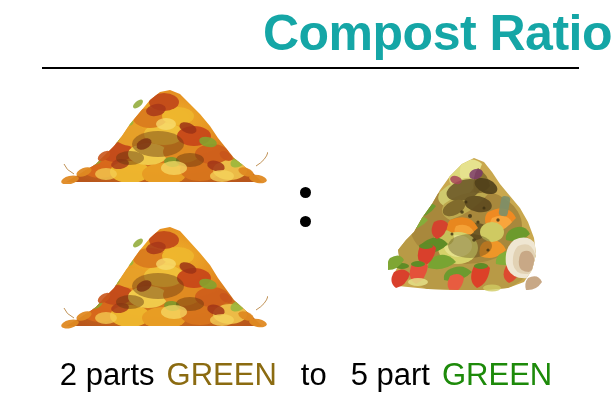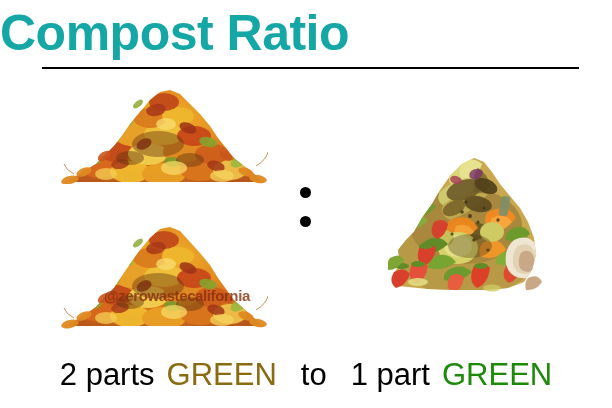--- a/index.html
+++ b/index.html
@@ -17,21 +17,21 @@
     background: #ffffff;
     overflow: hidden;
   }
 
   
   #title {
     position: absolute;
     left: 0;
     top: 4px;
     width: 612px;
-    text-align: left;
+    text-align: right;
     font-size: 50px;
     font-weight: bold;
     letter-spacing: -0.5px;
     color: #15a6a6;
     line-height: 58px;
     white-space: nowrap;
   }
   #title-rule {
     position: absolute;
     left: 42px;
@@ -269,21 +269,20 @@
       <g fill="#8ea933" opacity="0.85">
         <ellipse cx="78" cy="25" rx="6" ry="3" transform="rotate(-40 78 25)"></ellipse>
       </g>
       <g stroke="#b0762a" stroke-width="1" fill="none" opacity="0.8">
         <path d="M196 92 q10 -6 12 -14"></path>
         <path d="M14 100 q-8 -4 -10 -10"></path>
       </g>
     </svg>
   </div>
 
-  <div id="watermark">@zerowastecalifornia</div>
 
   <div id="colon">
     <div class="dot top"></div>
     <div class="dot bottom"></div>
   </div>
 
   <div class="pile" id="green-pile">
     <svg viewBox="0 0 156 146" width="156" height="146" aria-hidden="true">
       <defs>
         <clipPath id="scrapmound">
@@ -392,16 +391,16 @@
         <ellipse cx="14" cy="120" rx="7" ry="3" fill="#5f8c26"></ellipse>
         <path d="M2 112 q10 -6 14 2 q-6 10 -16 10 q-2 -7 2 -12 Z" fill="#7fa634"></path>
         <path d="M140 132 q10 -5 14 4 q-6 9 -16 8 q-2 -7 2 -12 Z" fill="#c8a886"></path>
         <ellipse cx="30" cy="136" rx="10" ry="4" fill="#e4e088" opacity="0.85"></ellipse>
         <ellipse cx="104" cy="142" rx="9" ry="3.5" fill="#cfca62" opacity="0.8"></ellipse>
       </g>
     </svg>
   </div>
 
   <div id="caption">
-    <span>2 parts</span><span class="gap"></span><span class="brown">GREEN</span><span class="gap"></span><span class="gap"></span><span>to</span><span class="gap"></span><span class="gap"></span><span>1 part</span><span class="gap"></span><span class="green">GREEN</span>
+    <span>2 parts</span><span class="gap"></span><span class="brown">GREEN</span><span class="gap"></span><span class="gap"></span><span>to</span><span class="gap"></span><span class="gap"></span><span>5 part</span><span class="gap"></span><span class="green">GREEN</span>
   </div>
 
 </div>
 
 </body></html>

